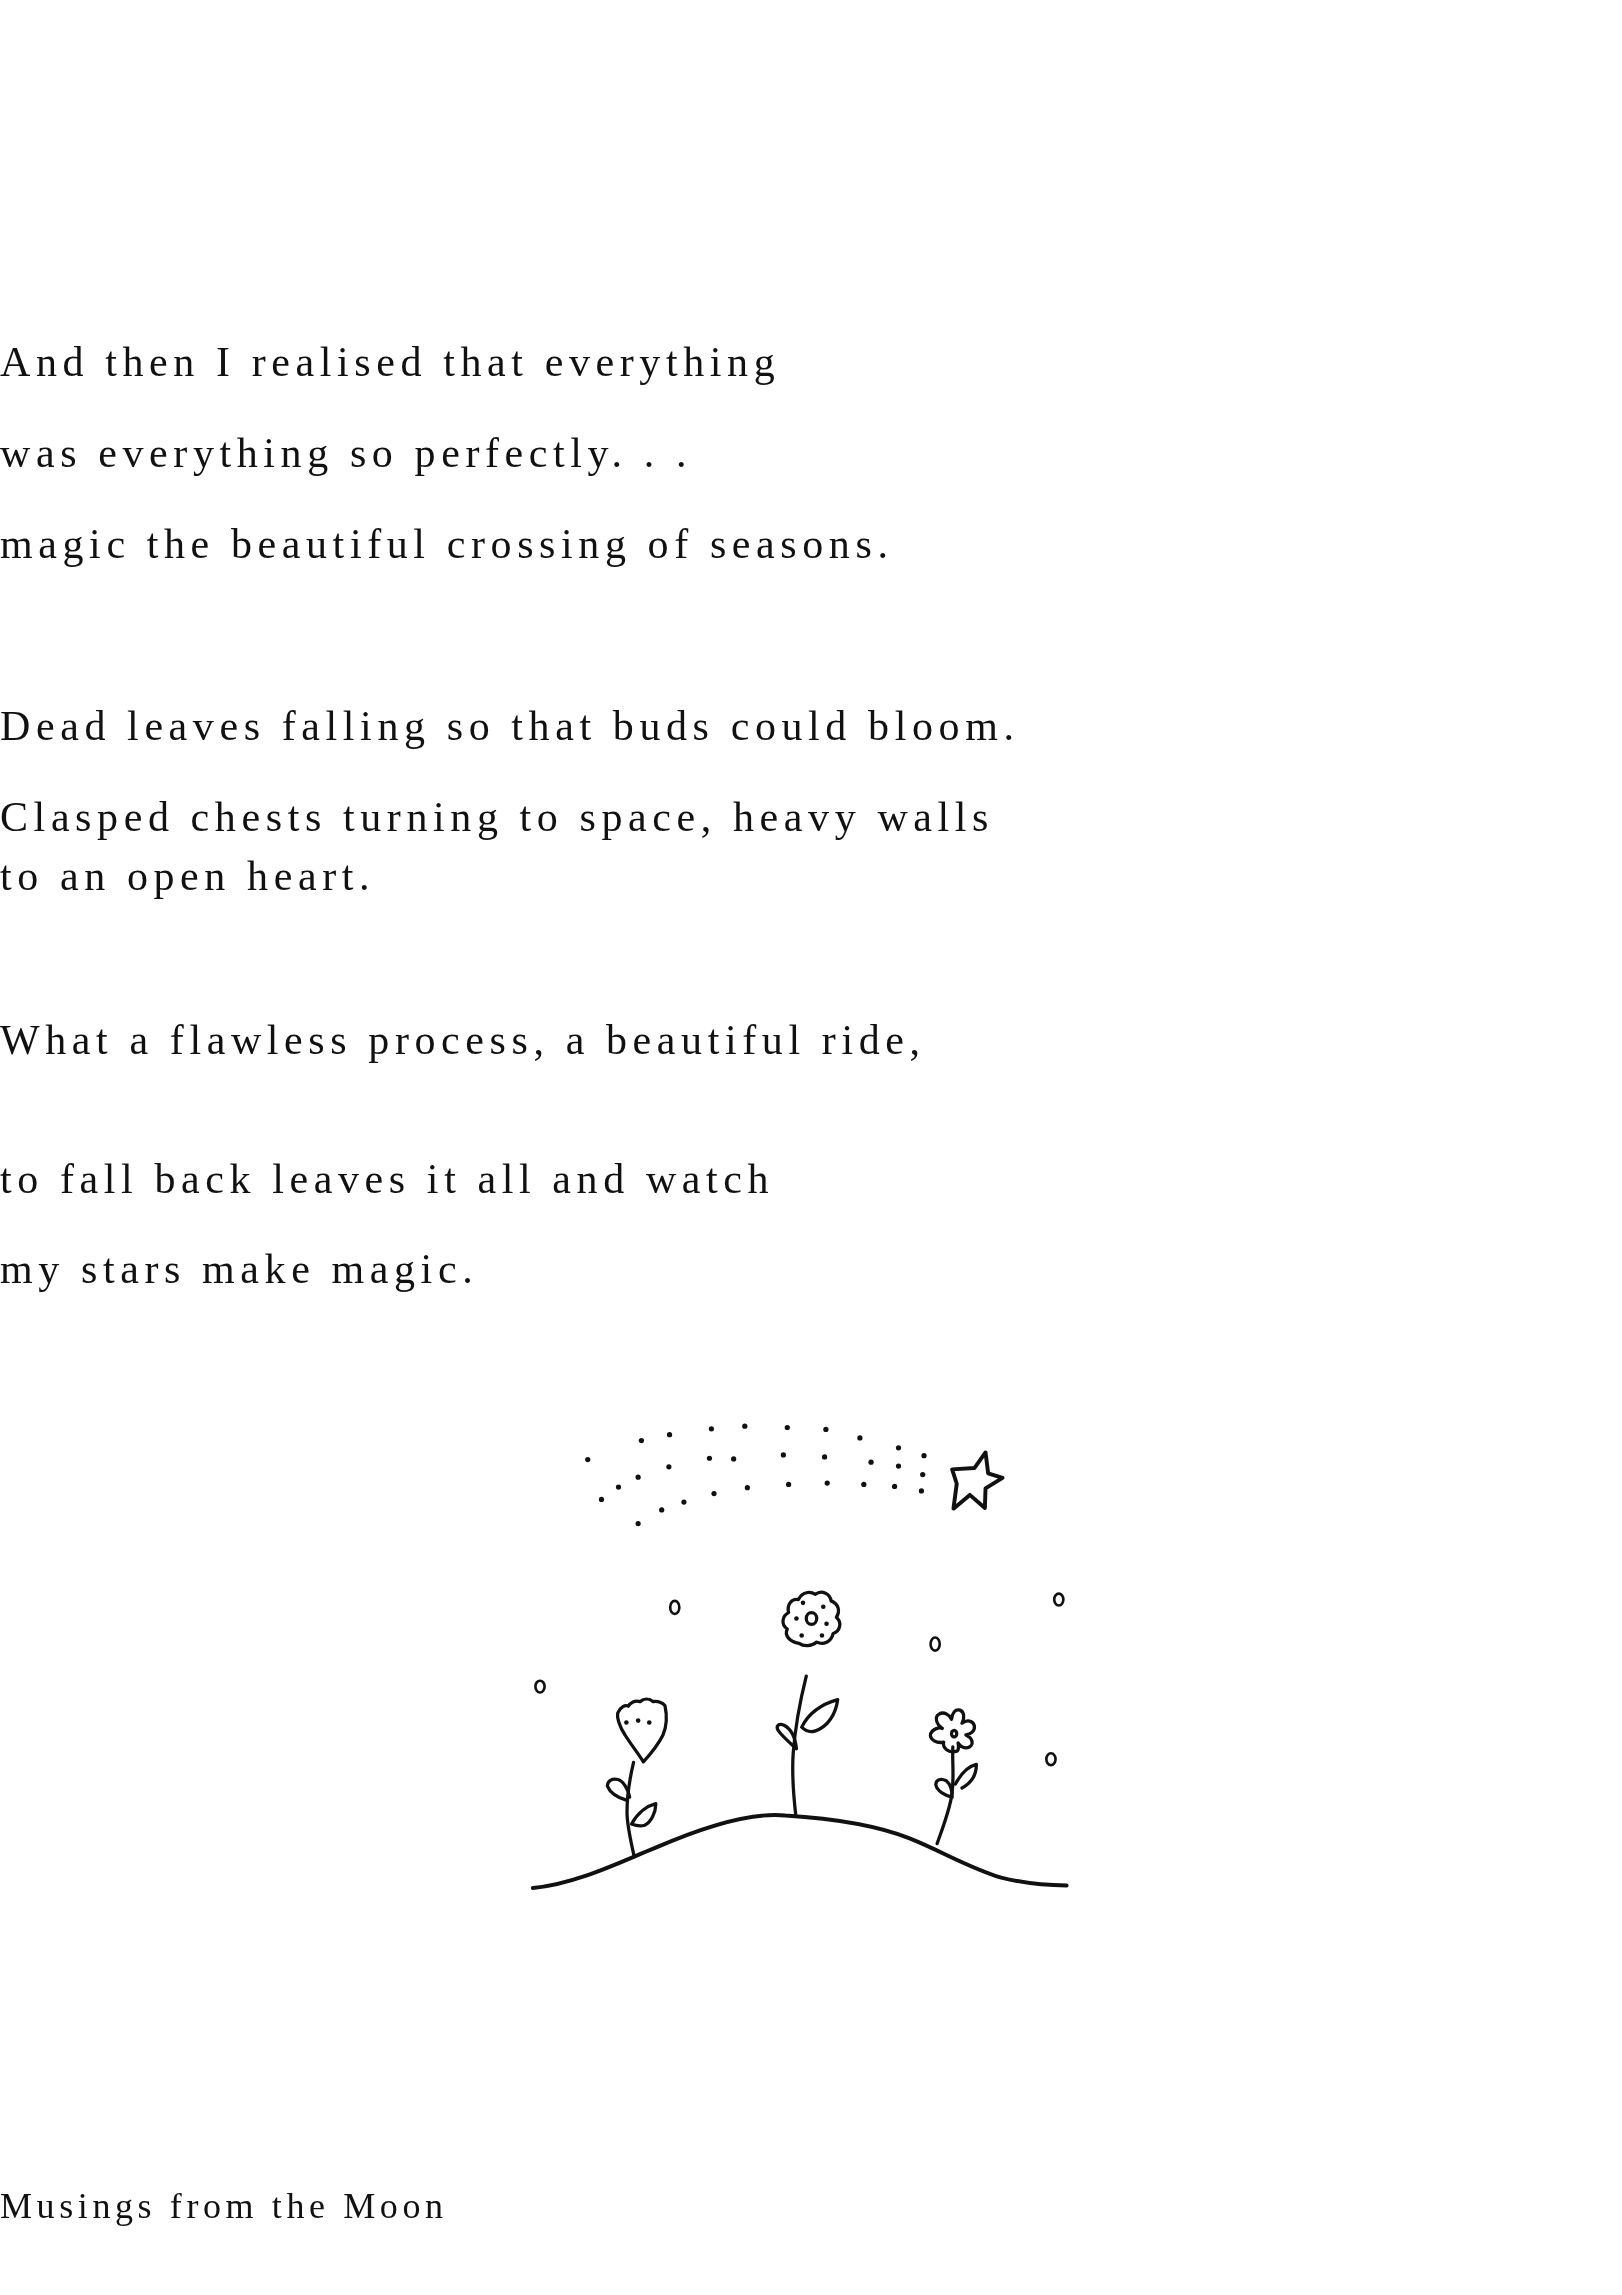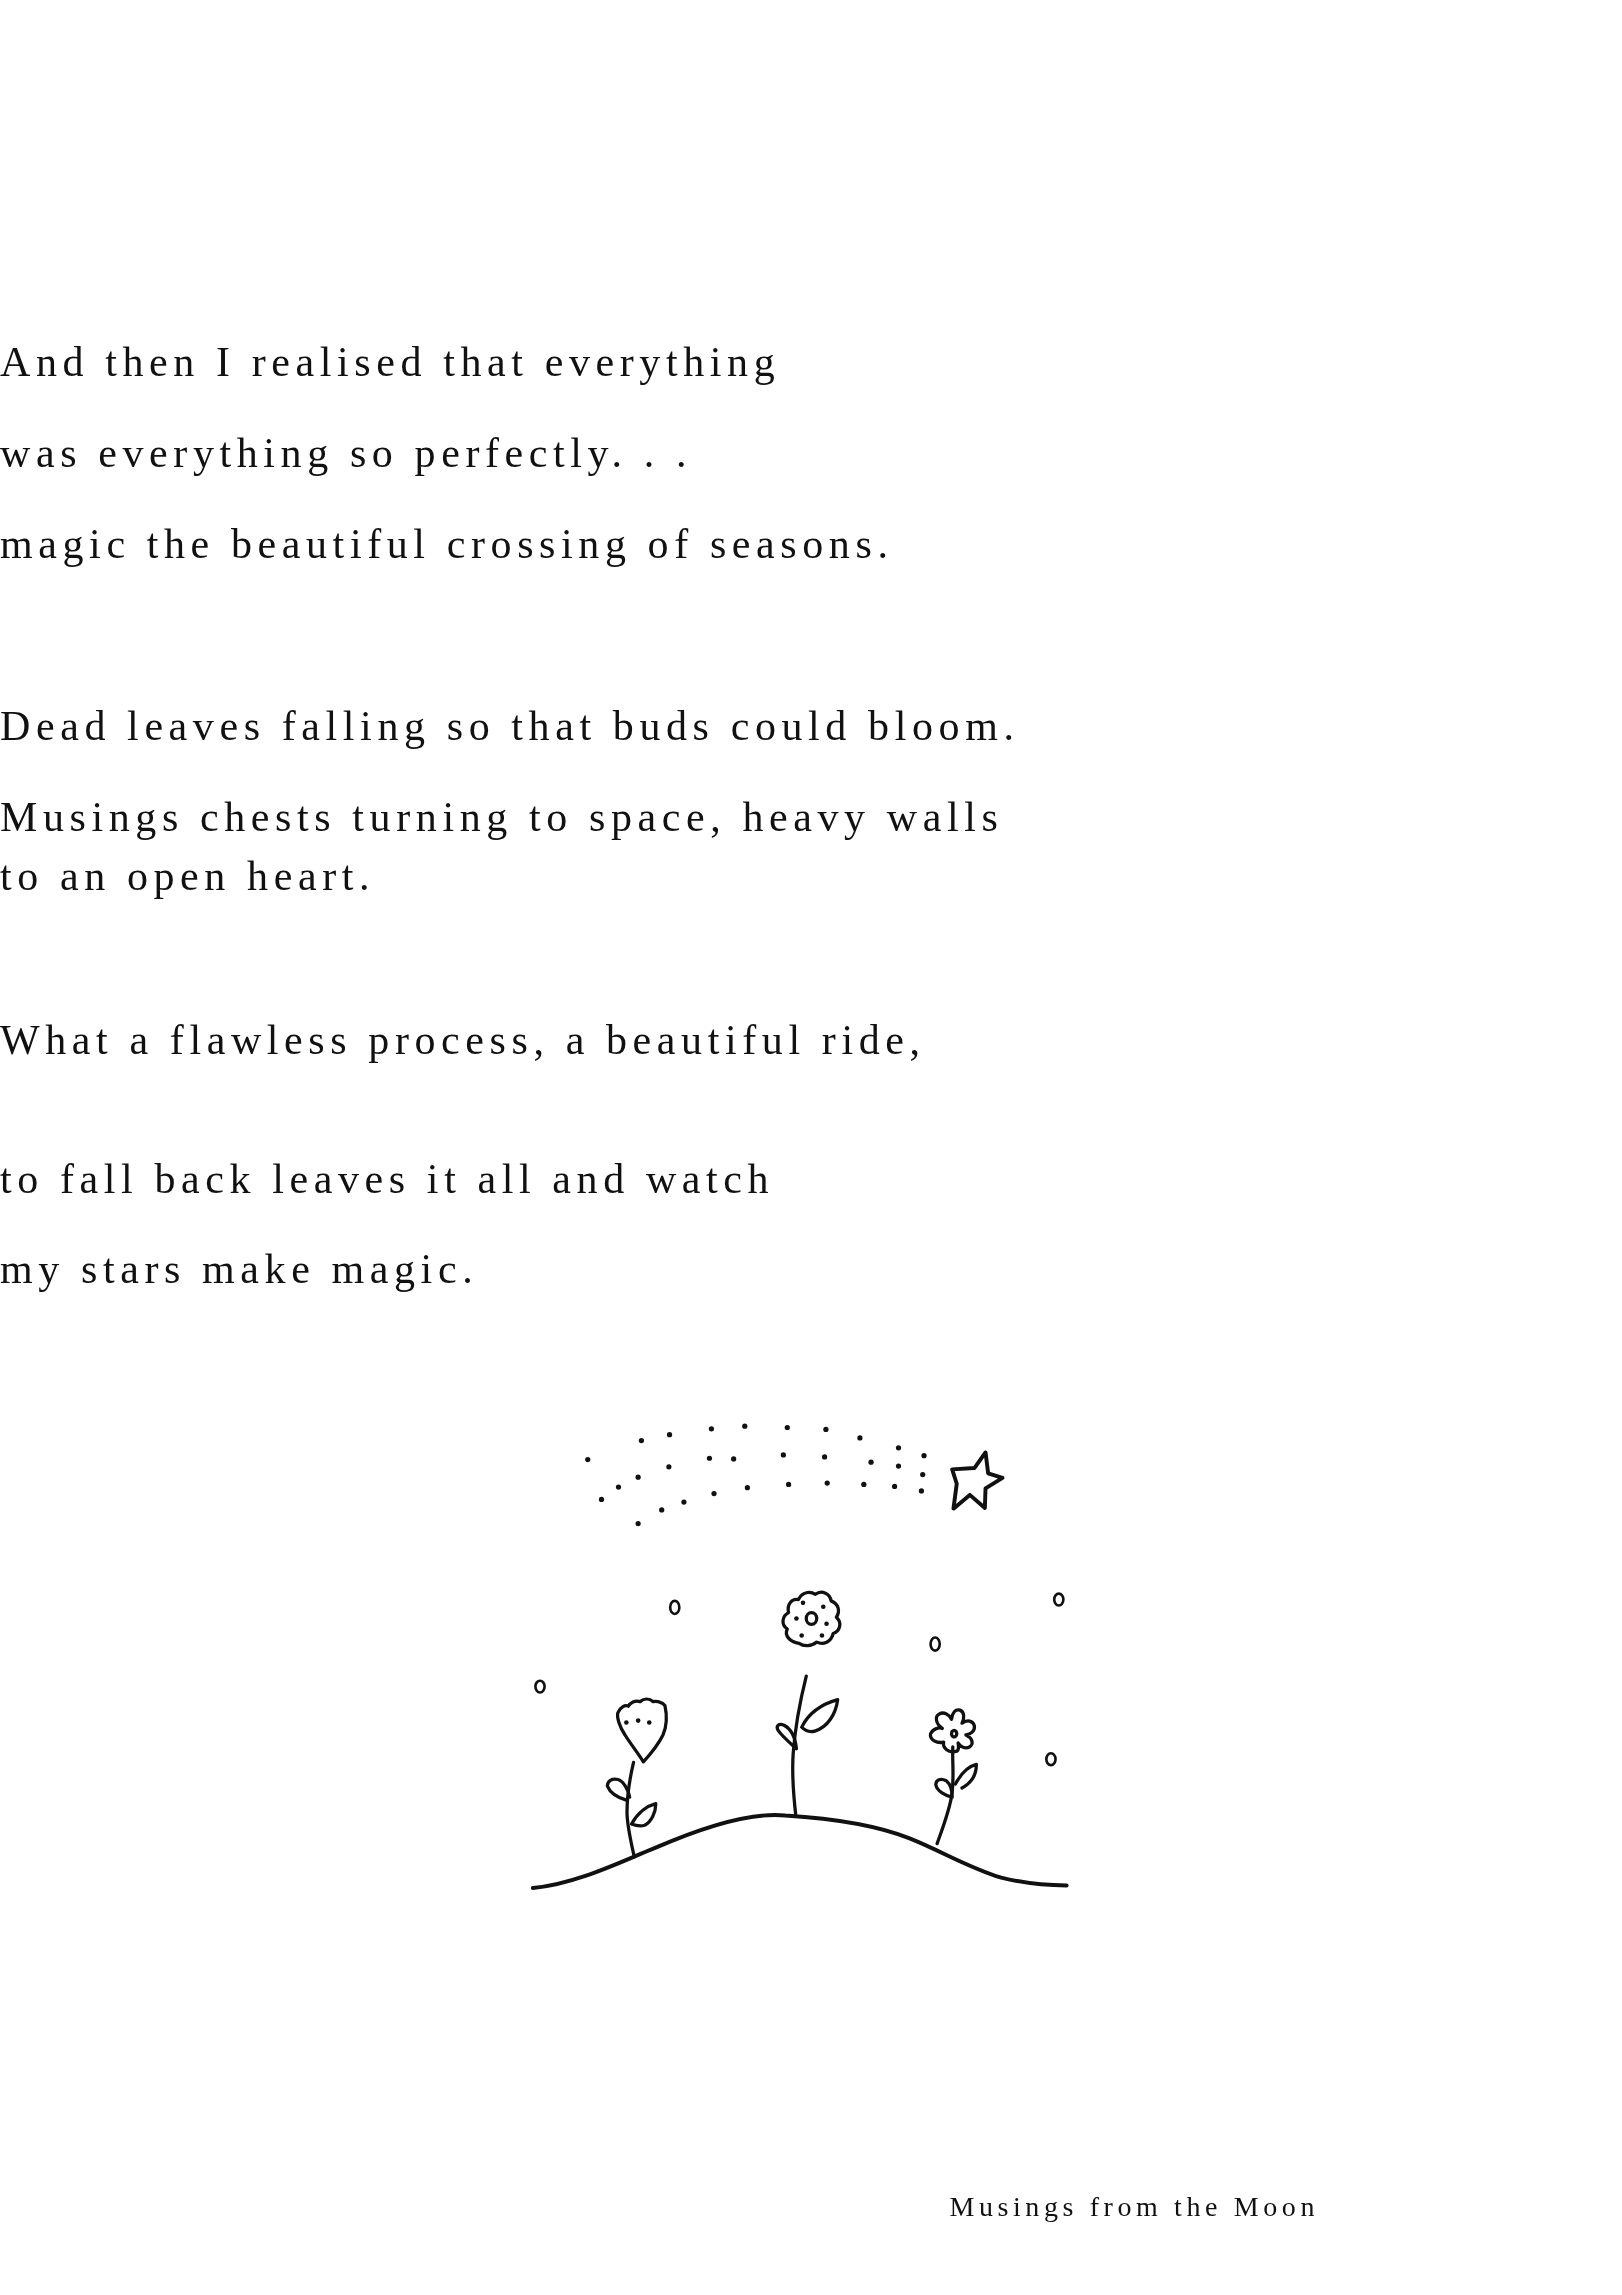--- a/index.html
+++ b/index.html
@@ -4,38 +4,38 @@
 <style>
   html, body { margin:0; padding:0; background:#ffffff; }
   body { width:1623px; height:2295px; position:relative; overflow:hidden; }
   .line {
     position:absolute; left:0; width:1623px; text-align:left;
     font-family:"Liberation Serif", "DejaVu Serif", serif;
     font-size:42px; letter-spacing:5.6px; color:#111111;
     line-height:52px; white-space:nowrap;
   }
   .footer {
-    position:absolute; left:0; width:1319px; text-align:right;
+    position:absolute; left:0; width:1319px; text-align:left;
     font-family:"Liberation Serif", "DejaVu Serif", serif;
-    font-size:28px; letter-spacing:4.6px; color:#111111; line-height:37px;
+    font-size:36px; letter-spacing:4.6px; color:#111111; line-height:37px;
   }
   svg.art { position:absolute; left:0; top:0; }
 </style>
 </head>
 <body>
 
 <div>
   <div>
     <div class="line" style="top:336px">And then I realised that everything</div>
     <div class="line" style="top:427px">was everything so perfectly. . .</div>
     <div class="line" style="top:518px">magic the beautiful crossing of seasons.</div>
   </div>
   <div>
     <div class="line" style="top:700px">Dead leaves falling so that buds could bloom.</div>
-    <div class="line" style="top:791px">Musings chests turning to space, heavy walls</div>
+    <div class="line" style="top:791px">Clasped chests turning to space, heavy walls</div>
     <div class="line" style="top:850px">to an open heart.</div>
   </div>
   <div>
     <div class="line" style="top:1014px">What a flawless process, a beautiful ride,</div>
     <div class="line" style="top:1153px">to fall back leaves it all and watch</div>
     <div class="line" style="top:1243px">my stars make magic.</div>
   </div>
 </div>
 
 <svg class="art" width="1623" height="2295" viewBox="0 0 2480 3508" fill="none" stroke="#111" stroke-width="5" stroke-linecap="round" stroke-linejoin="round">

